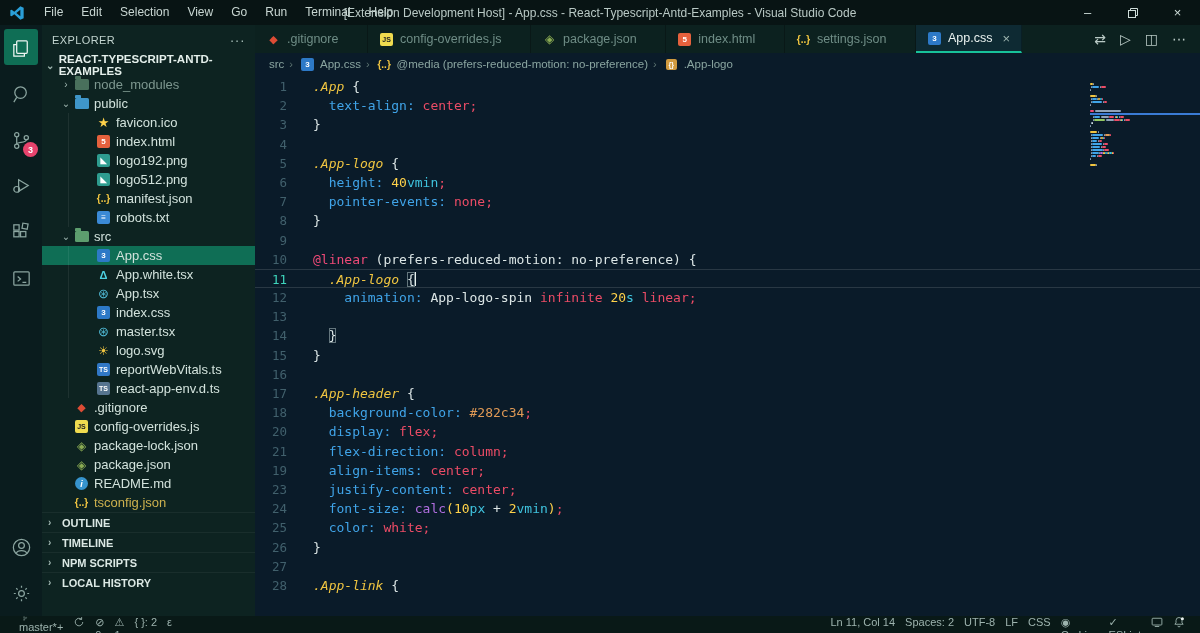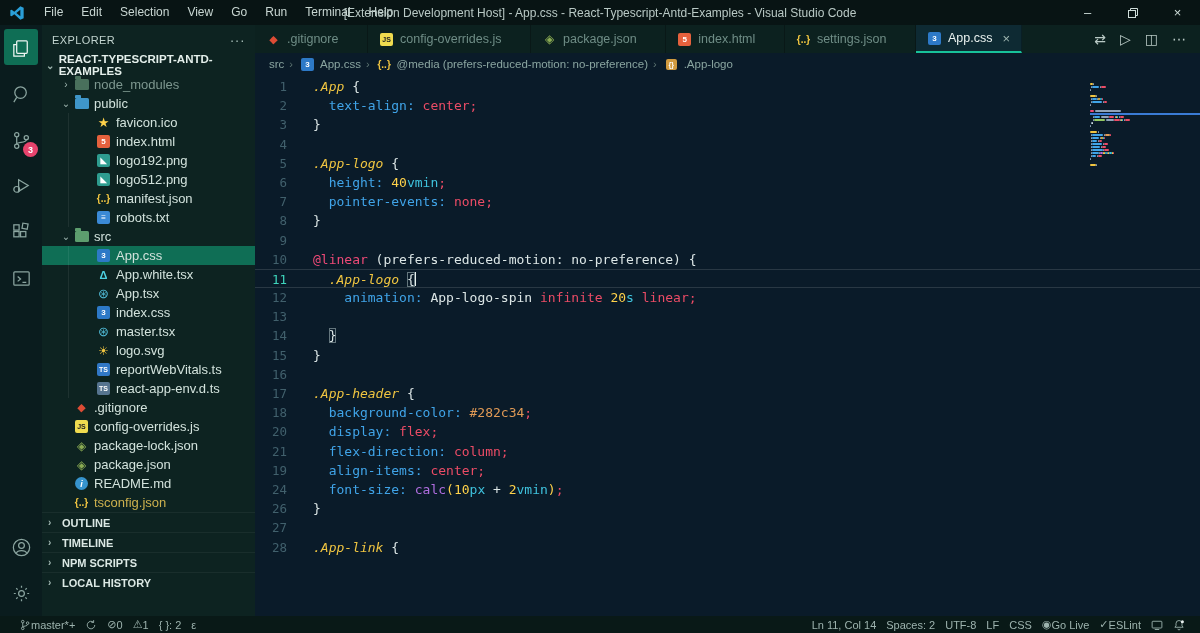--- a/index.html
+++ b/index.html
@@ -104,21 +104,21 @@
   .caret { display:inline-block; width:1.5px; height:14px; background:#e8f0ee;
     vertical-align:-2px; }
   
   .minimap { position:absolute; top:8px; right:52px; width:58px; }
   .mm-row { height:2px; margin-bottom:1px; display:flex; }
   .mm-seg { height:2px; border-radius:1px; }
   .mm-cursor { position:absolute; right:-52px; width:110px; height:2px; background:#3a7bd5; }
   
   .statusbar { height:17px; background:#091917; display:flex; align-items:center;
     color:#9db3ae; font-size:11px; padding:0 10px 0 14px; }
-  .st-item { display:flex; align-items:center; padding:0 5px; height:17px; cursor:pointer; }
+  .st-item { display:flex; align-items:flex-start; padding:0 5px; height:17px; cursor:pointer;flex-direction:column; }
   .st-left { display:flex; align-items:center; }
   .st-right { margin-left:auto; display:flex; align-items:center; }
   .st-item svg { width:12px; height:12px; stroke:#9db3ae; fill:none; stroke-width:1.2; }
 </style>
 </head>
 <body>
 
 <div class="titlebar">
   <svg class="vscode-logo" viewBox="0 0 24 24">
     <path fill="#2a9fd8" d="M17 2 8 10 4 7 2 8v8l2 1 4-3 9 8 5-2V4z M17 7v10l-6-5z"></path>
@@ -485,21 +485,23 @@
           <div class="cline"><span class="ln">12</span><span class="ctext"><span class="t-pln">    </span><span class="t-prop">animation:</span><span class="t-pln"> App-logo-spin </span><span class="t-val">infinite</span><span class="t-pln"> </span><span class="t-num">20</span><span class="t-unit">s</span><span class="t-pln"> </span><span class="t-val">linear;</span></span></div>
           <div class="cline"><span class="ln">13</span></div>
           <div class="cline"><span class="ln">14</span><span class="ctext"><span class="t-pln">  </span><span class="t-pln bm">}</span></span></div>
           <div class="cline"><span class="ln">15</span><span class="ctext"><span class="t-pln">}</span></span></div>
           <div class="cline"><span class="ln">16</span><span class="ctext"></span></div>
           <div class="cline"><span class="ln">17</span><span class="ctext"><span class="t-sel">.App-header</span><span class="t-pln"> {</span></span></div>
           <div class="cline"><span class="ln">18</span><span class="ctext"><span class="t-pln">  </span><span class="t-prop">background-color:</span><span class="t-pln"> </span><span class="t-orange">#282c34</span><span class="t-val">;</span></span></div>
           <div class="cline"><span class="ln">20</span><span class="ctext"><span class="t-pln">  </span><span class="t-prop">display:</span><span class="t-pln"> </span><span class="t-val">flex;</span></span></div>
           <div class="cline"><span class="ln">21</span><span class="ctext"><span class="t-pln">  </span><span class="t-prop">flex-direction:</span><span class="t-pln"> </span><span class="t-val">column;</span></span></div>
           <div class="cline"><span class="ln">19</span><span class="ctext"><span class="t-pln">  </span><span class="t-prop">align-items:</span><span class="t-pln"> </span><span class="t-val">center;</span></span></div>
+          <div class="cline"><span class="ln">23</span><span class="ctext"><span class="t-pln">  </span><span class="t-prop">justify-content:</span><span class="t-pln"> </span><span class="t-val">center;</span></span></div>
           <div class="cline"><span class="ln">24</span><span class="ctext"><span class="t-pln">  </span><span class="t-prop">font-size:</span><span class="t-pln"> </span><span class="t-fn">calc</span><span class="t-brack">(</span><span class="t-num">10</span><span class="t-unit">px</span><span class="t-pln"> + </span><span class="t-num">2</span><span class="t-unit">vmin</span><span class="t-brack">)</span><span class="t-val">;</span></span></div>
+          <div class="cline"><span class="ln">25</span><span class="ctext"><span class="t-pln">  </span><span class="t-prop">color:</span><span class="t-pln"> </span><span class="t-val">white;</span></span></div>
           <div class="cline"><span class="ln">26</span><span class="ctext"><span class="t-pln">}</span></span></div>
           <div class="cline"><span class="ln">27</span><span class="ctext"></span></div>
           <div class="cline"><span class="ln">28</span><span class="ctext"><span class="t-sel">.App-link</span><span class="t-pln"> {</span></span></div>
         </div>
       <div class="minimap" id="minimap">
           <div class="mm-row">
             <span class="mm-seg" style="width: 2.6px; background: rgb(240, 197, 65);"></span>
             <span style="width: 0.65px;"></span>
             <span class="mm-seg" style="width: 1px; background: rgb(143, 163, 184);"></span>
           </div>

